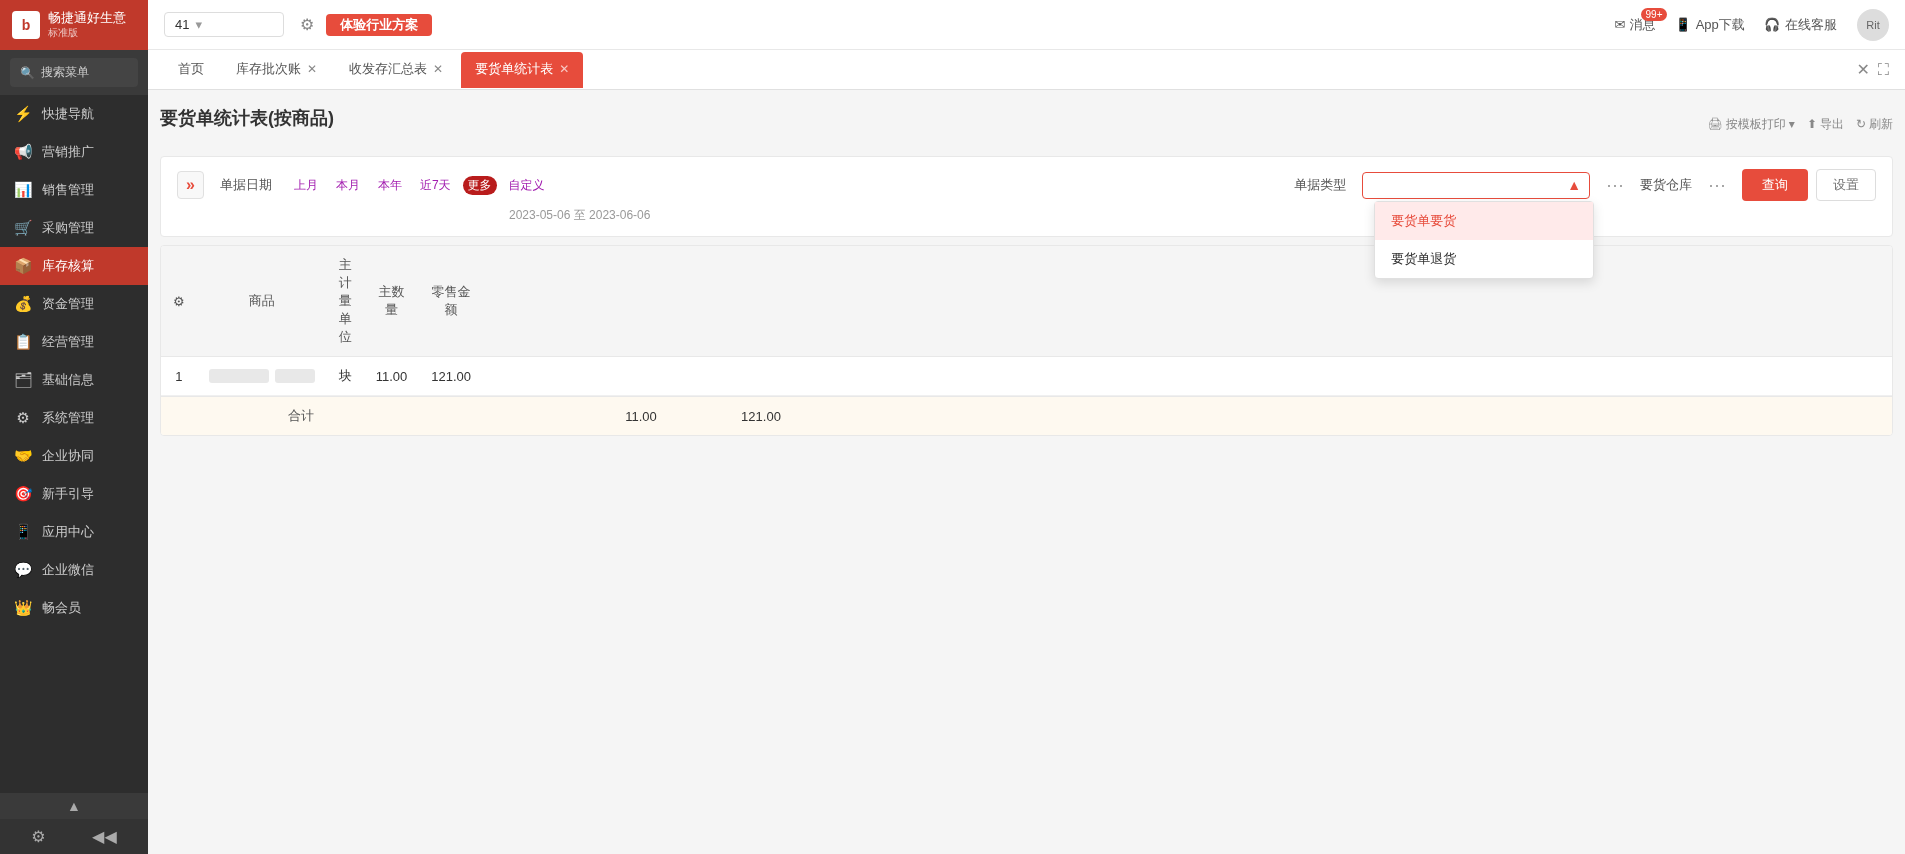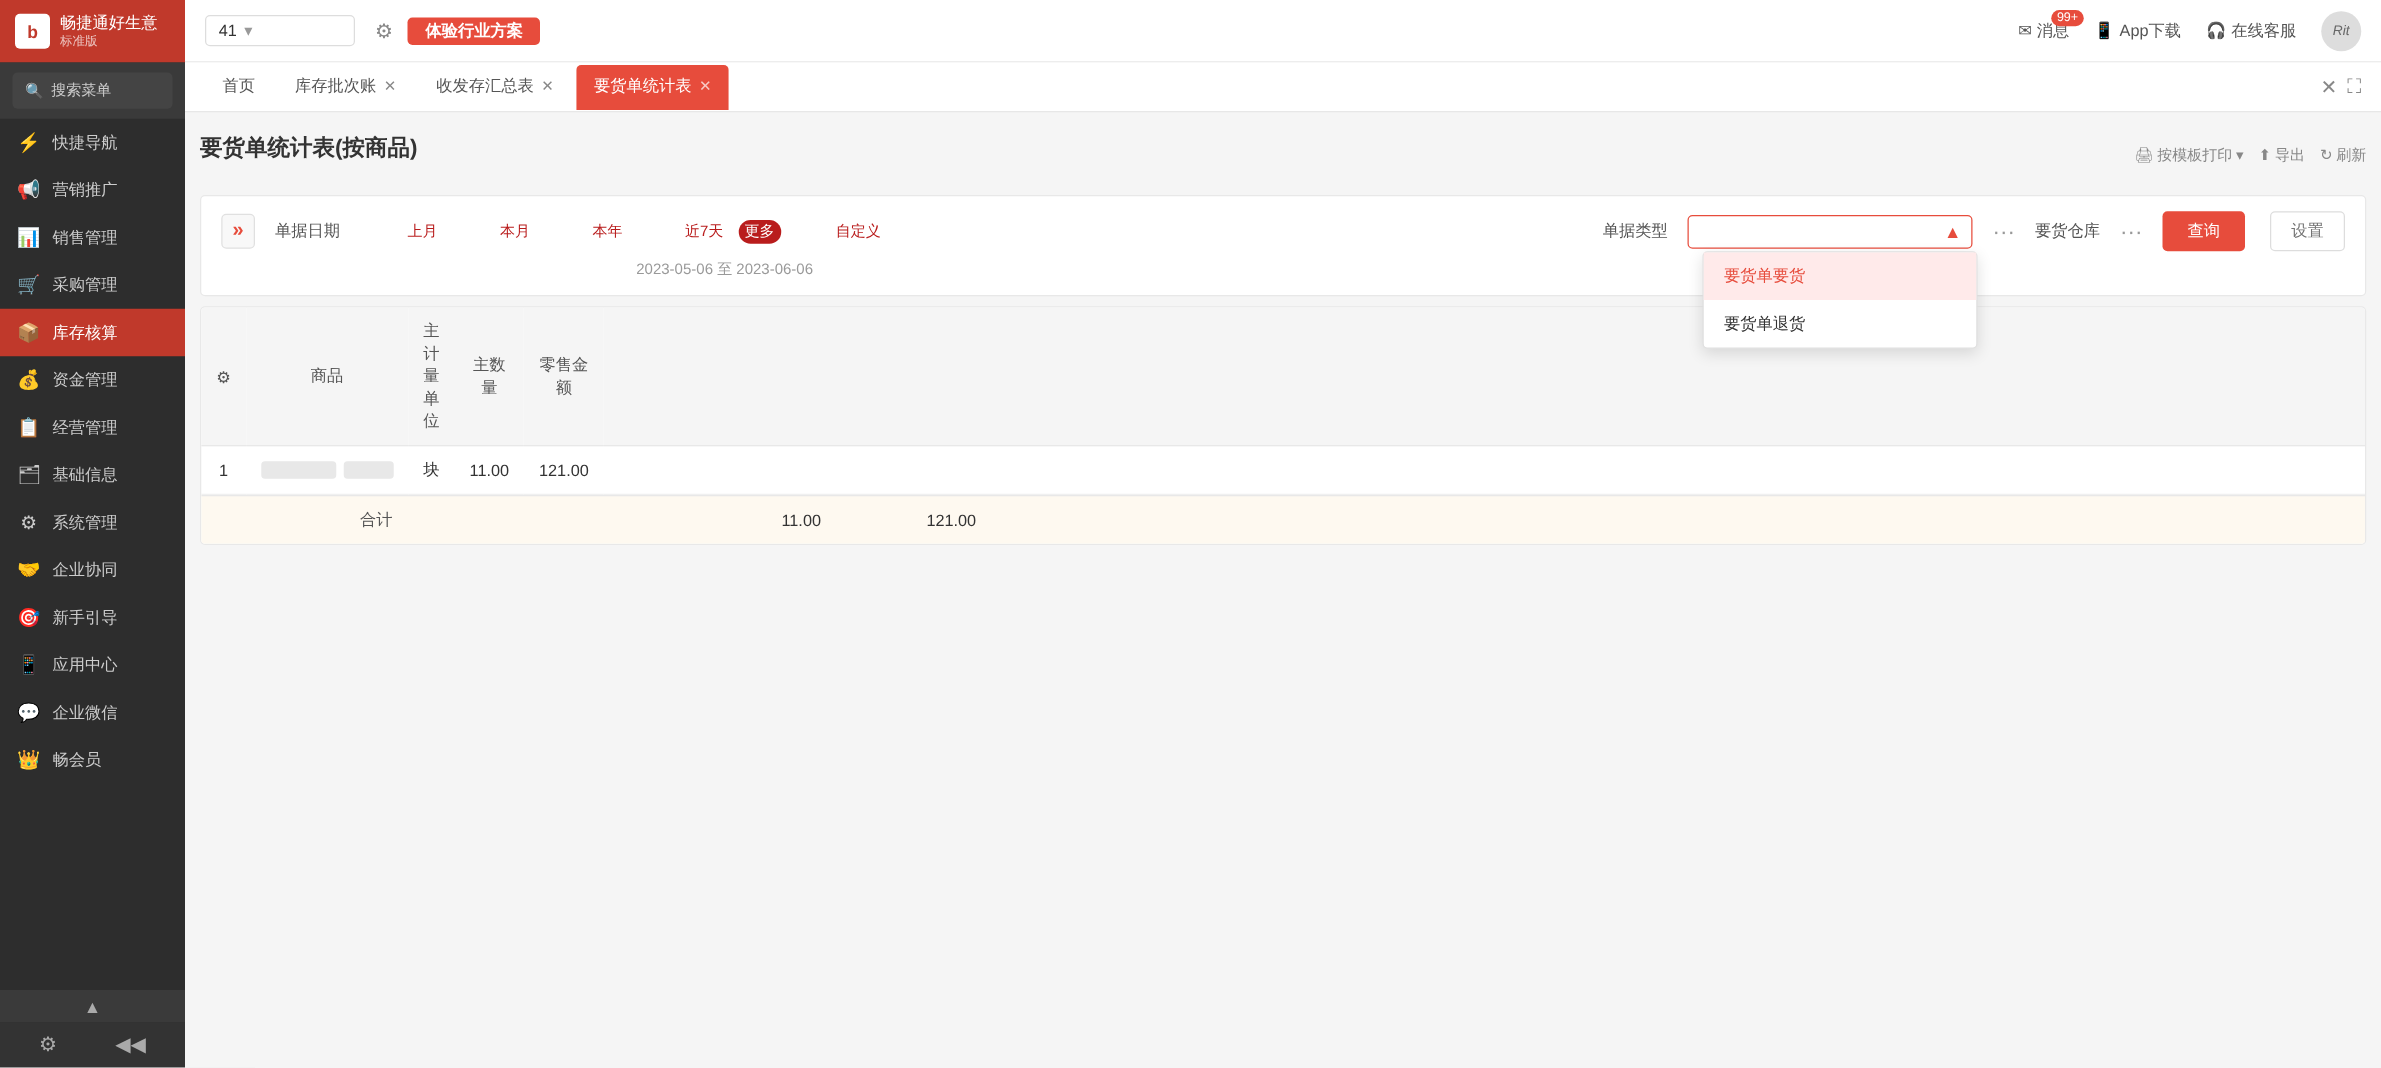--- a/index.html
+++ b/index.html
@@ -197,21 +197,21 @@
     }
     .filter-toggle-btn {
       background: #f8f8f8; border: 1px solid #e0e0e0;
       border-radius: 4px; padding: 4px 8px;
       cursor: pointer; color: #e74c3c; font-size: 16px; font-weight: bold;
     }
     .filter-label { color: #555; font-size: 13px; white-space: nowrap; }
     .date-shortcuts { display: flex; gap: 6px; align-items: center; }
     .date-btn {
       background: none; border: none; cursor: pointer;
-      color: #b91c1c; font-size: 12px; padding: 2px 6px; margin-left: 32px;
+      color: #a21caf; font-size: 12px; padding: 2px 6px;
     }
     .date-badge {
       background: #b91c1c; color: #fff; border-radius: 10px;
       font-size: 12px; padding: 1px 5px; cursor: pointer;
     }
     .date-range { font-size: 12px; color: #999; margin-top: 2px; }
     .filter-type-label { color: #555; font-size: 13px; }
     .filter-type-input-wrap {
       display: flex; align-items: center;
       border: 1px solid #e74c3c;
@@ -223,21 +223,21 @@
       border: none; outline: none; padding: 5px 10px;
       font-size: 13px; flex: 1; background: transparent;
     }
     .filter-type-arrow {
       padding: 0 8px; color: #e74c3c; cursor: pointer; font-size: 14px;
     }
     .filter-more-btn {
       background: none; border: none; cursor: pointer; color: #999; font-size: 18px;
     }
     .filter-warehouse-label { color: #555; font-size: 13px; }
-    .filter-actions { margin-left: auto; display: flex; gap: 20px; }
+    .filter-actions { margin-left: auto; display: flex; gap: 8px; }
     .btn-query {
       background: #e74c3c; color: #fff; border: none;
       border-radius: 4px; padding: 6px 20px; cursor: pointer; font-size: 13px;
     }
     .btn-settings {
       background: #fff; color: #737373; border: 1px solid #ddd;
       border-radius: 4px; padding: 6px 16px; cursor: pointer; font-size: 13px;
     }
     .filter-toolbar-btn {
       background: none; border: none; cursor: pointer; color: #888;
@@ -424,21 +424,21 @@
       </div>
       <div class="topbar-app">
         <span>📱</span>
         <span>App下载</span>
       </div>
       <div class="topbar-service">
         <span>🎧</span>
         <span>在线客服</span>
       </div>
       <div class="topbar-avatar">
-        <span style="font-size:11px;color:#666;font-style:italic;">Rit</span>
+        <span style="font-size:11px;color:#666;">Rit</span>
       </div>
     </div>
   </div>
 
   <div class="tabs-bar">
     <div class="tab-item home">
       <span>首页</span>
     </div>
     <div class="tab-item">
       <span>库存批次账</span>

